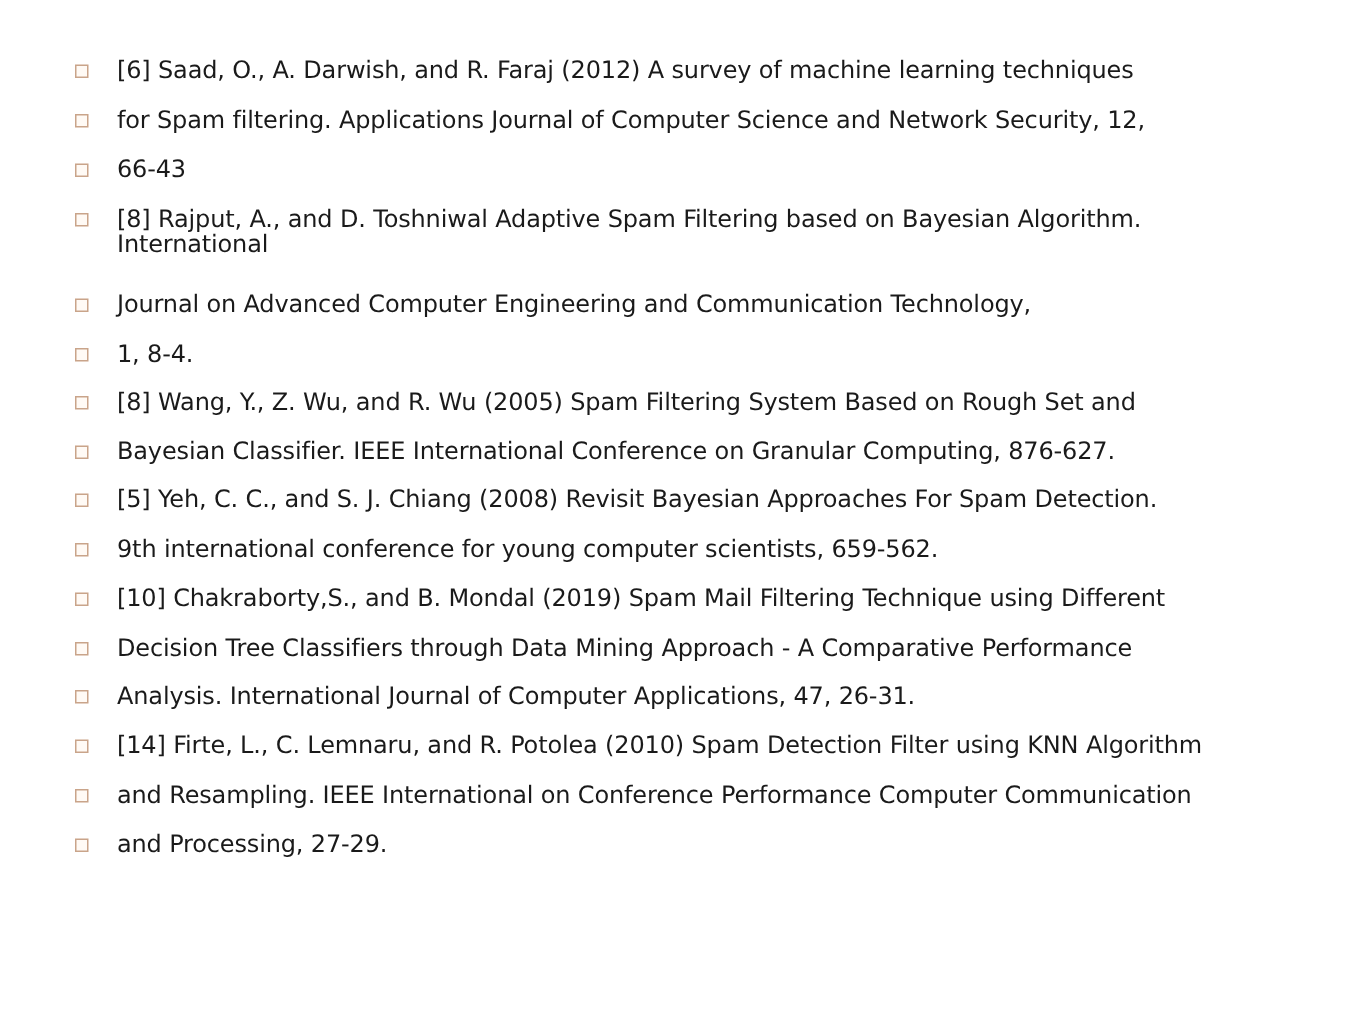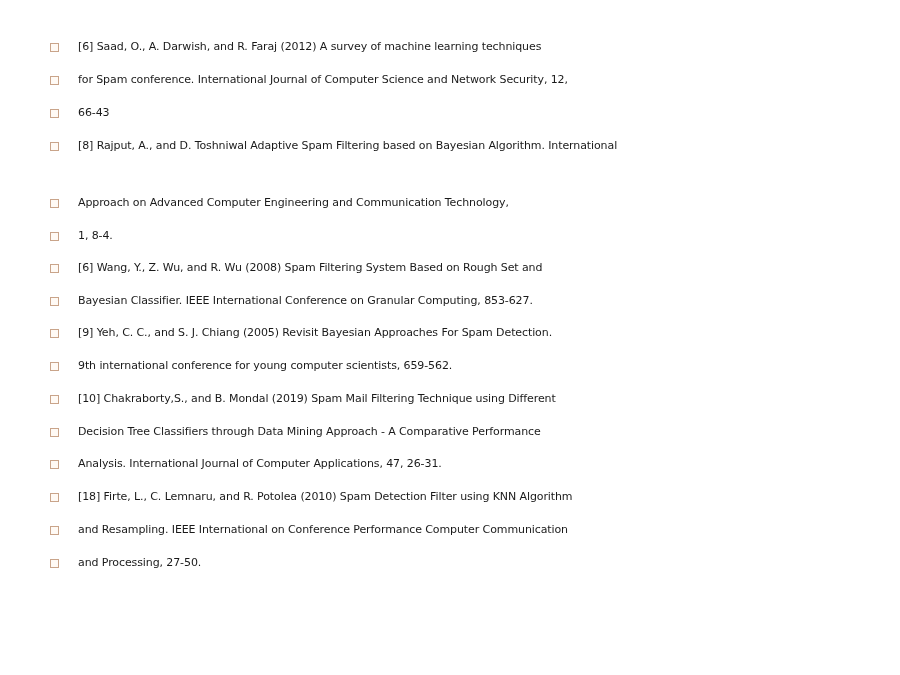--- a/index.html
+++ b/index.html
@@ -10,87 +10,87 @@
   }
   .slide { position:absolute; left:0; top:0; width:900px; height:675px; }
   .list { position:absolute; left:0; top:0; width:900px; margin:0; padding:0; list-style:none; }
   .item { position:absolute; left:0; width:900px; }
   .bullet {
     position:absolute; left:50px; width:7px; height:7px;
     border:1px solid #c9a48a; background:#fffaf5;
   }
   .text {
     position:absolute; left:78px; width:740px;
-    font-size:11px; line-height:18px; letter-spacing:-0.1px; white-space:nowrap;
+    font-size:16px; line-height:18px; letter-spacing:-0.1px; white-space:nowrap;
   }
   .text.wrap { white-space:normal; line-height:17px; }
 </style>
 </head>
 <body>
 
 <div class="slide">
   <ul class="list">
     <li class="item" style="top:38px">
       <span class="bullet" style="top:5px"></span>
       <span class="text">[6] Saad, O., A. Darwish, and R. Faraj (2012) A survey of machine learning techniques</span>
     </li>
     <li class="item" style="top:71px">
       <span class="bullet" style="top:5px"></span>
-      <span class="text">for Spam conference. International Journal of Computer Science and Network Security, 12,</span>
+      <span class="text">for Spam filtering. Applications Journal of Computer Science and Network Security, 12,</span>
     </li>
     <li class="item" style="top:104px">
       <span class="bullet" style="top:5px"></span>
       <span class="text">66-43</span>
     </li>
     <li class="item" style="top:137px">
       <span class="bullet" style="top:5px"></span>
       <span class="text wrap" style="width:700px">[8] Rajput, A., and D. Toshniwal Adaptive Spam Filtering based on Bayesian Algorithm. International</span>
     </li>
     <li class="item" style="top:194px">
       <span class="bullet" style="top:5px"></span>
-      <span class="text">Approach on Advanced Computer Engineering and Communication Technology,</span>
+      <span class="text">Journal on Advanced Computer Engineering and Communication Technology,</span>
     </li>
     <li class="item" style="top:227px">
       <span class="bullet" style="top:5px"></span>
       <span class="text">1, 8-4.</span>
     </li>
     <li class="item" style="top:259px">
       <span class="bullet" style="top:5px"></span>
-      <span class="text">[6] Wang, Y., Z. Wu, and R. Wu (2008) Spam Filtering System Based on Rough Set and</span>
+      <span class="text">[8] Wang, Y., Z. Wu, and R. Wu (2005) Spam Filtering System Based on Rough Set and</span>
     </li>
     <li class="item" style="top:292px">
       <span class="bullet" style="top:5px"></span>
-      <span class="text">Bayesian Classifier. IEEE International Conference on Granular Computing, 853-627.</span>
+      <span class="text">Bayesian Classifier. IEEE International Conference on Granular Computing, 876-627.</span>
     </li>
     <li class="item" style="top:324px">
       <span class="bullet" style="top:5px"></span>
-      <span class="text">[9] Yeh, C. C., and S. J. Chiang (2005) Revisit Bayesian Approaches For Spam Detection.</span>
+      <span class="text">[5] Yeh, C. C., and S. J. Chiang (2008) Revisit Bayesian Approaches For Spam Detection.</span>
     </li>
     <li class="item" style="top:357px">
       <span class="bullet" style="top:5px"></span>
       <span class="text">9th international conference for young computer scientists, 659-562.</span>
     </li>
     <li class="item" style="top:390px">
       <span class="bullet" style="top:5px"></span>
       <span class="text">[10] Chakraborty,S., and B. Mondal (2019) Spam Mail Filtering Technique using Different</span>
     </li>
     <li class="item" style="top:423px">
       <span class="bullet" style="top:5px"></span>
       <span class="text">Decision Tree Classifiers through Data Mining Approach - A Comparative Performance</span>
     </li>
     <li class="item" style="top:455px">
       <span class="bullet" style="top:5px"></span>
       <span class="text">Analysis. International Journal of Computer Applications, 47, 26-31.</span>
     </li>
     <li class="item" style="top:488px">
       <span class="bullet" style="top:5px"></span>
-      <span class="text">[18] Firte, L., C. Lemnaru, and R. Potolea (2010) Spam Detection Filter using KNN Algorithm</span>
+      <span class="text">[14] Firte, L., C. Lemnaru, and R. Potolea (2010) Spam Detection Filter using KNN Algorithm</span>
     </li>
     <li class="item" style="top:521px">
       <span class="bullet" style="top:5px"></span>
       <span class="text">and Resampling. IEEE International on Conference Performance Computer Communication</span>
     </li>
     <li class="item" style="top:554px">
       <span class="bullet" style="top:5px"></span>
-      <span class="text">and Processing, 27-50.</span>
+      <span class="text">and Processing, 27-29.</span>
     </li>
   </ul>
 </div>
 
 </body></html>

